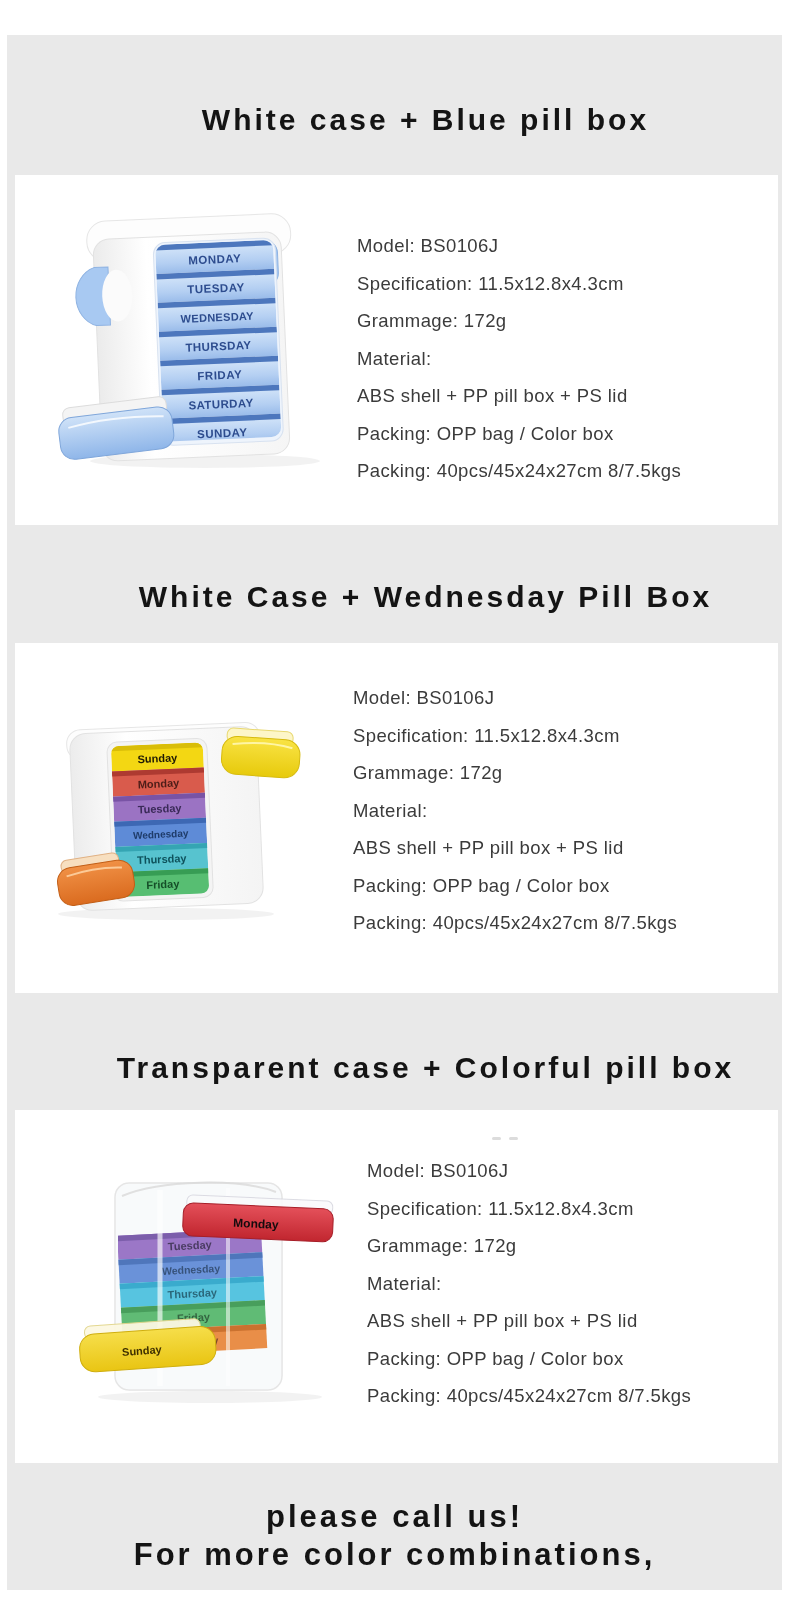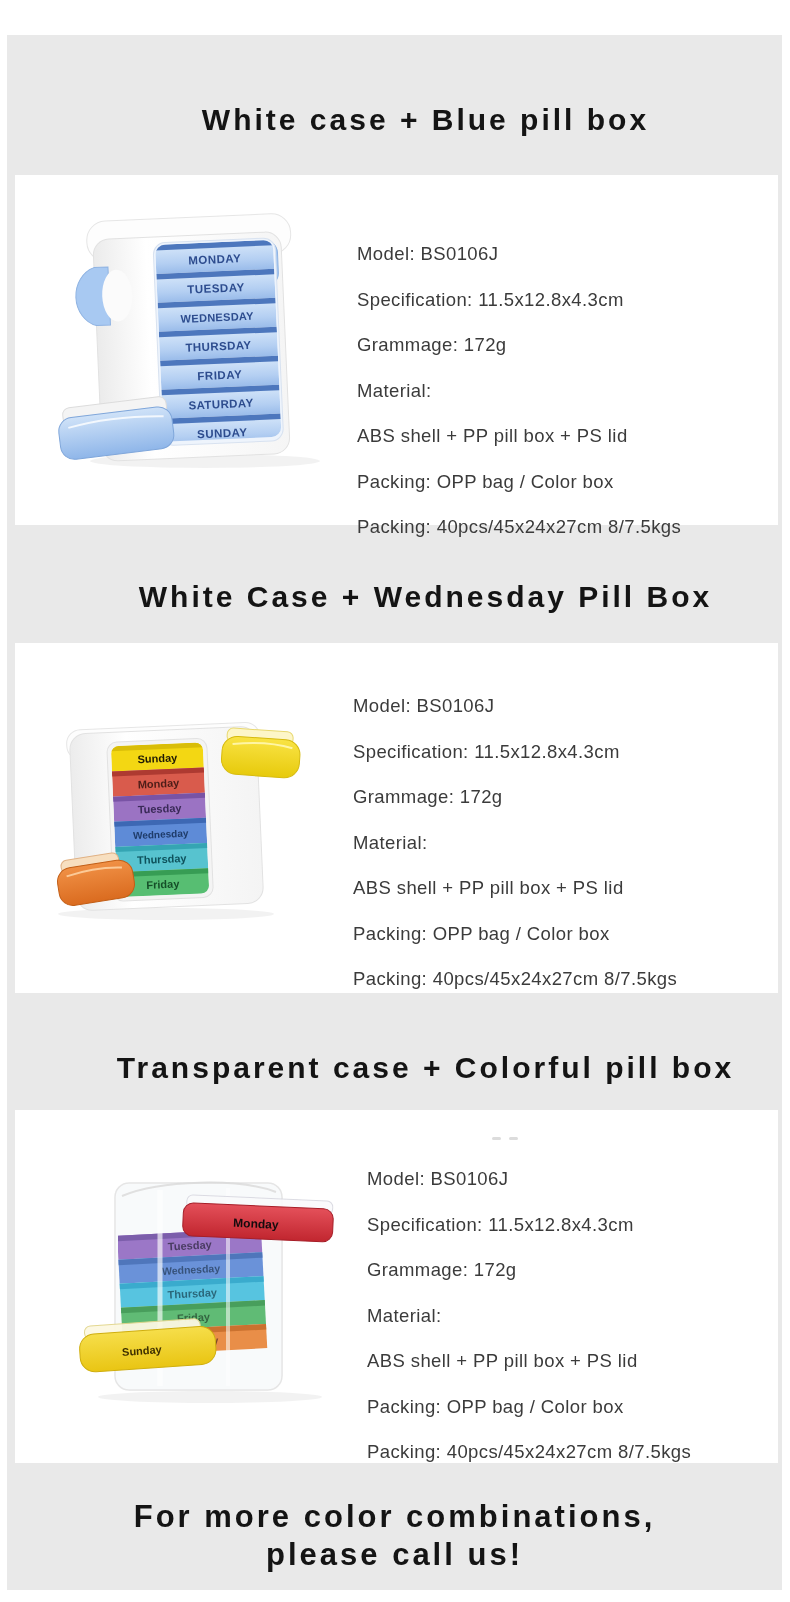--- a/index.html
+++ b/index.html
@@ -17,21 +17,21 @@
   .panel { position:absolute; left:8px; width:763px; background:#ffffff; }
   .p1 { top:140px;  height:350px; }
   .p2 { top:608px;  height:350px; }
   .p3 { top:1075px; height:353px; }
   .product { position:absolute; }
   .p1 .product { left:40px; top:20px; }
   .p2 .product { left:25px; top:45px; }
   .p3 .product { left:45px; top:28px; }
   .specs { list-style:none; position:absolute; width:410px;
            font-size:18.5px; color:#3b3b3b; letter-spacing:0.4px; }
-  .specs li { line-height:37.5px; height:37.5px; white-space:nowrap;margin-top:8px; }
+  .specs li { line-height:37.5px; height:37.5px; white-space:nowrap; }
   .p1 .specs { left:342px; top:52px; }
   .p2 .specs { left:338px; top:36px; }
   .p3 .specs { left:352px; top:42px; }
   .faint-marks { position:absolute; left:477px; top:16px; width:34px; height:4px; }
   .faint-marks i { display:inline-block; width:9px; height:3px; background:#dcdcdc;
                    margin-right:8px; border-radius:2px; }
   .footer { position:absolute; top:1463px; left:0; width:775px; text-align:center;
             font-size:31px; font-weight:700; letter-spacing:3px; color:#141414;
             line-height:38px; }
   svg text { font-family:"Liberation Sans", sans-serif; }
@@ -249,17 +249,17 @@
       <li>Specification: 11.5x12.8x4.3cm</li>
       <li>Grammage: 172g</li>
       <li>Material:</li>
       <li>ABS shell + PP pill box + PS lid</li>
       <li>Packing: OPP bag / Color box</li>
       <li>Packing: 40pcs/45x24x27cm 8/7.5kgs</li>
     </ul>
   </section>
 
   <div class="footer">
+    <div>please call us!</div>
     <div>For more color combinations,</div>
-    <div>please call us!</div>
   </div>
 
 </div>
 
 </body></html>

